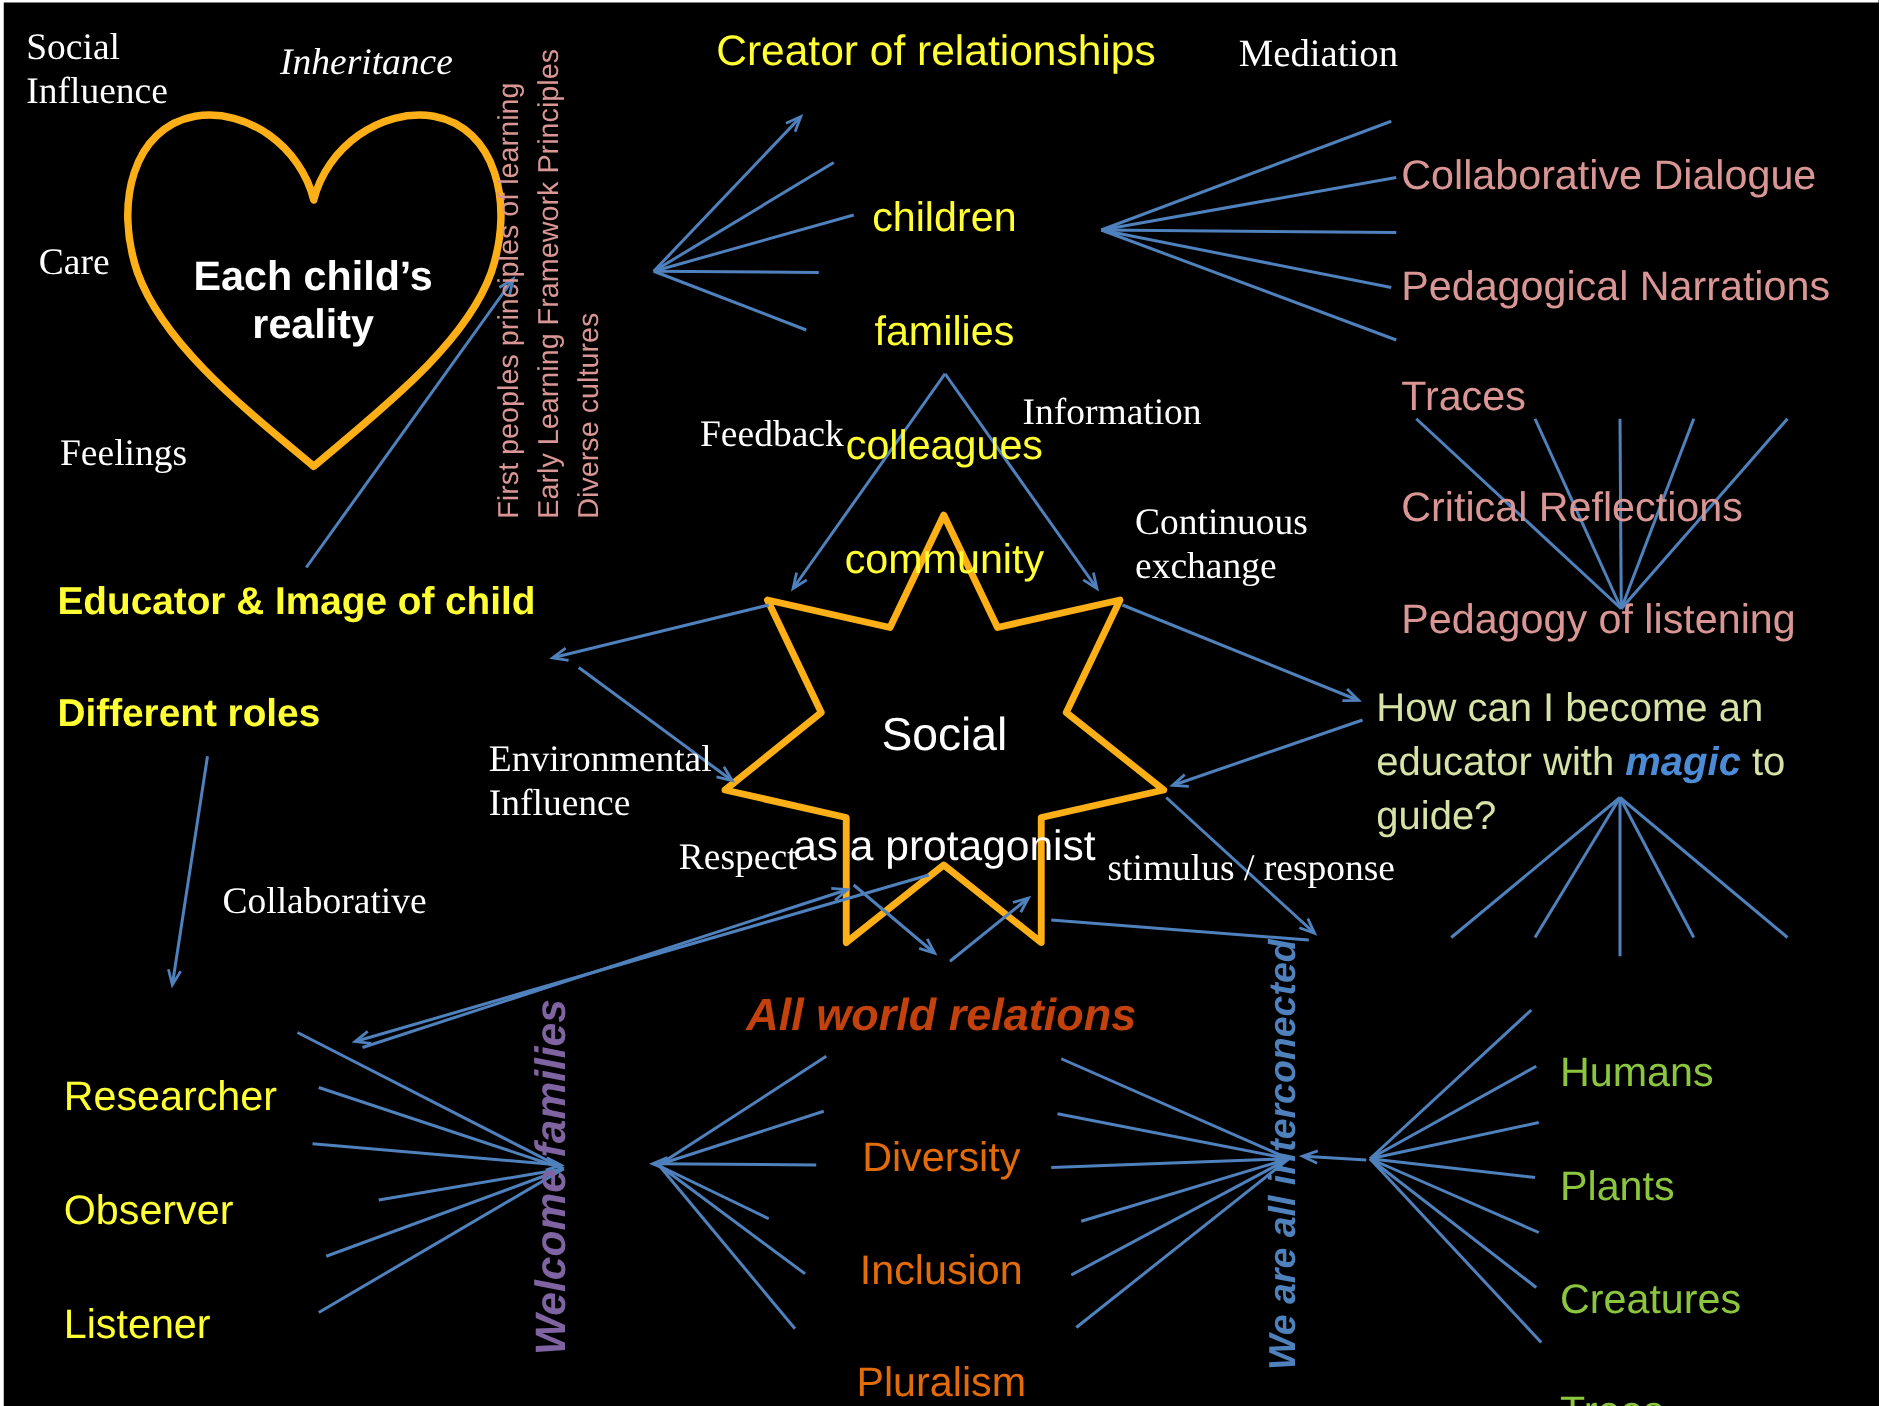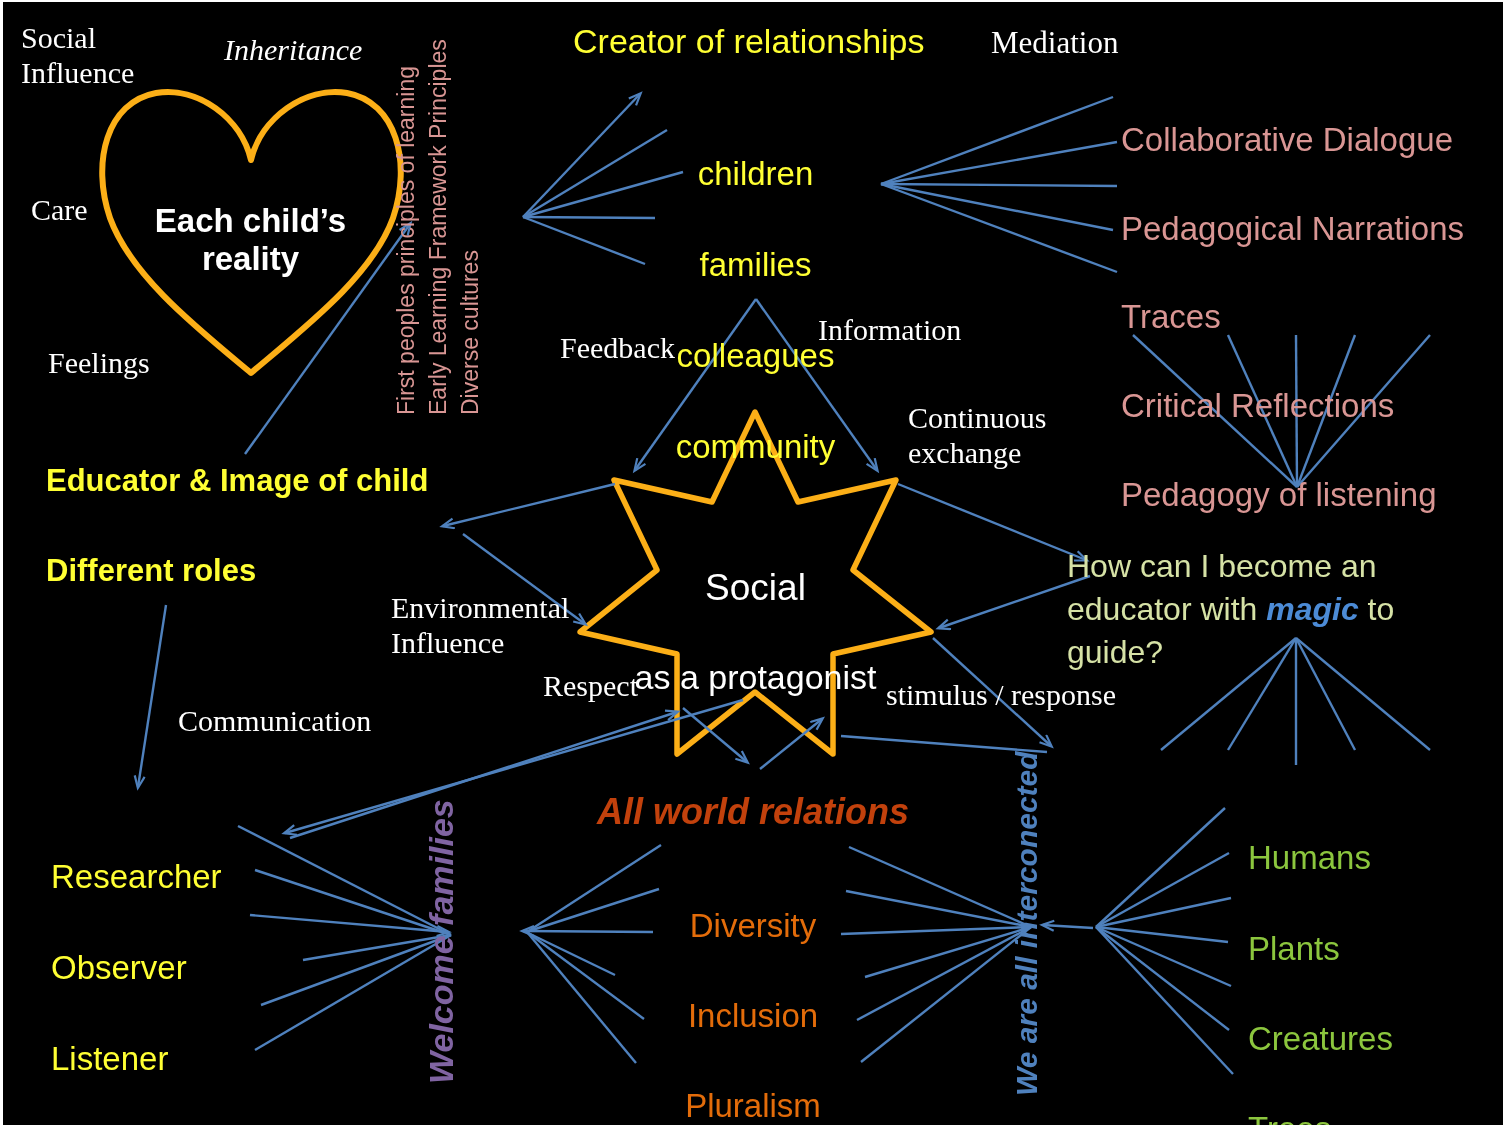--- a/index.html
+++ b/index.html
@@ -154,41 +154,41 @@
     <div>Critical Reflections</div>
     <div>Pedagogy of listening</div>
   </div>
 
   <div class="lbl serif" style="left:557px;top:328px;">Feedback</div>
   <div class="lbl serif" style="left:815px;top:310px;">Information</div>
   <div class="lbl serif" style="left:905px;top:398px;">Continuous
 exchange</div>
   <div class="lbl serif" style="left:345px;top:588px;margin-left:43px;">Environmental
 Influence</div>
-  <div class="lbl serif" style="left:175px;top:701px;">Communication</div>
+  <div class="lbl serif" style="left:175px;top:701px;">Collaborative</div>
   <div class="lbl serif" style="left:540px;top:666px;">Respect</div>
   <div class="lbl serif" style="left:883px;top:675px;">stimulus / response</div>
 
   <div class="lbl sans star-text" style="left:600px;top:518px;width:305px;">
     <div class="l1">Social</div>
     <div>as a protagonist</div>
   </div>
 
   <div class="lbl sans yellow-b" style="left:43px;top:461px;">Educator &amp; Image of child</div>
   <div class="lbl sans yellow-b" style="left:43px;top:551px;">Different roles</div>
   <div class="lbl sans ylist" style="left:48px;top:806px;">
     <div>Researcher</div>
     <div>Observer</div>
     <div>Listener</div>
     
     
     
   </div>
 
-  <div class="lbl sans question" style="left:1064px;top:500px;width:368px;">
+  <div class="lbl sans question" style="left:1098px;top:500px;width:368px;">
     <span>How can I become an educator with </span><span class="magic">magic</span><span> to guide?</span>
   </div>
 
   <div class="vert purplevert" style="left:458px;top:1042px;">Welcome families</div>
 
   <div class="lbl sans center-list" style="left:565px;top:773px;width:370px;">
     <div class="orange-title">All world relations</div>
     <div class="orangelist">
       <div>Diversity</div>
       <div>Inclusion</div>

